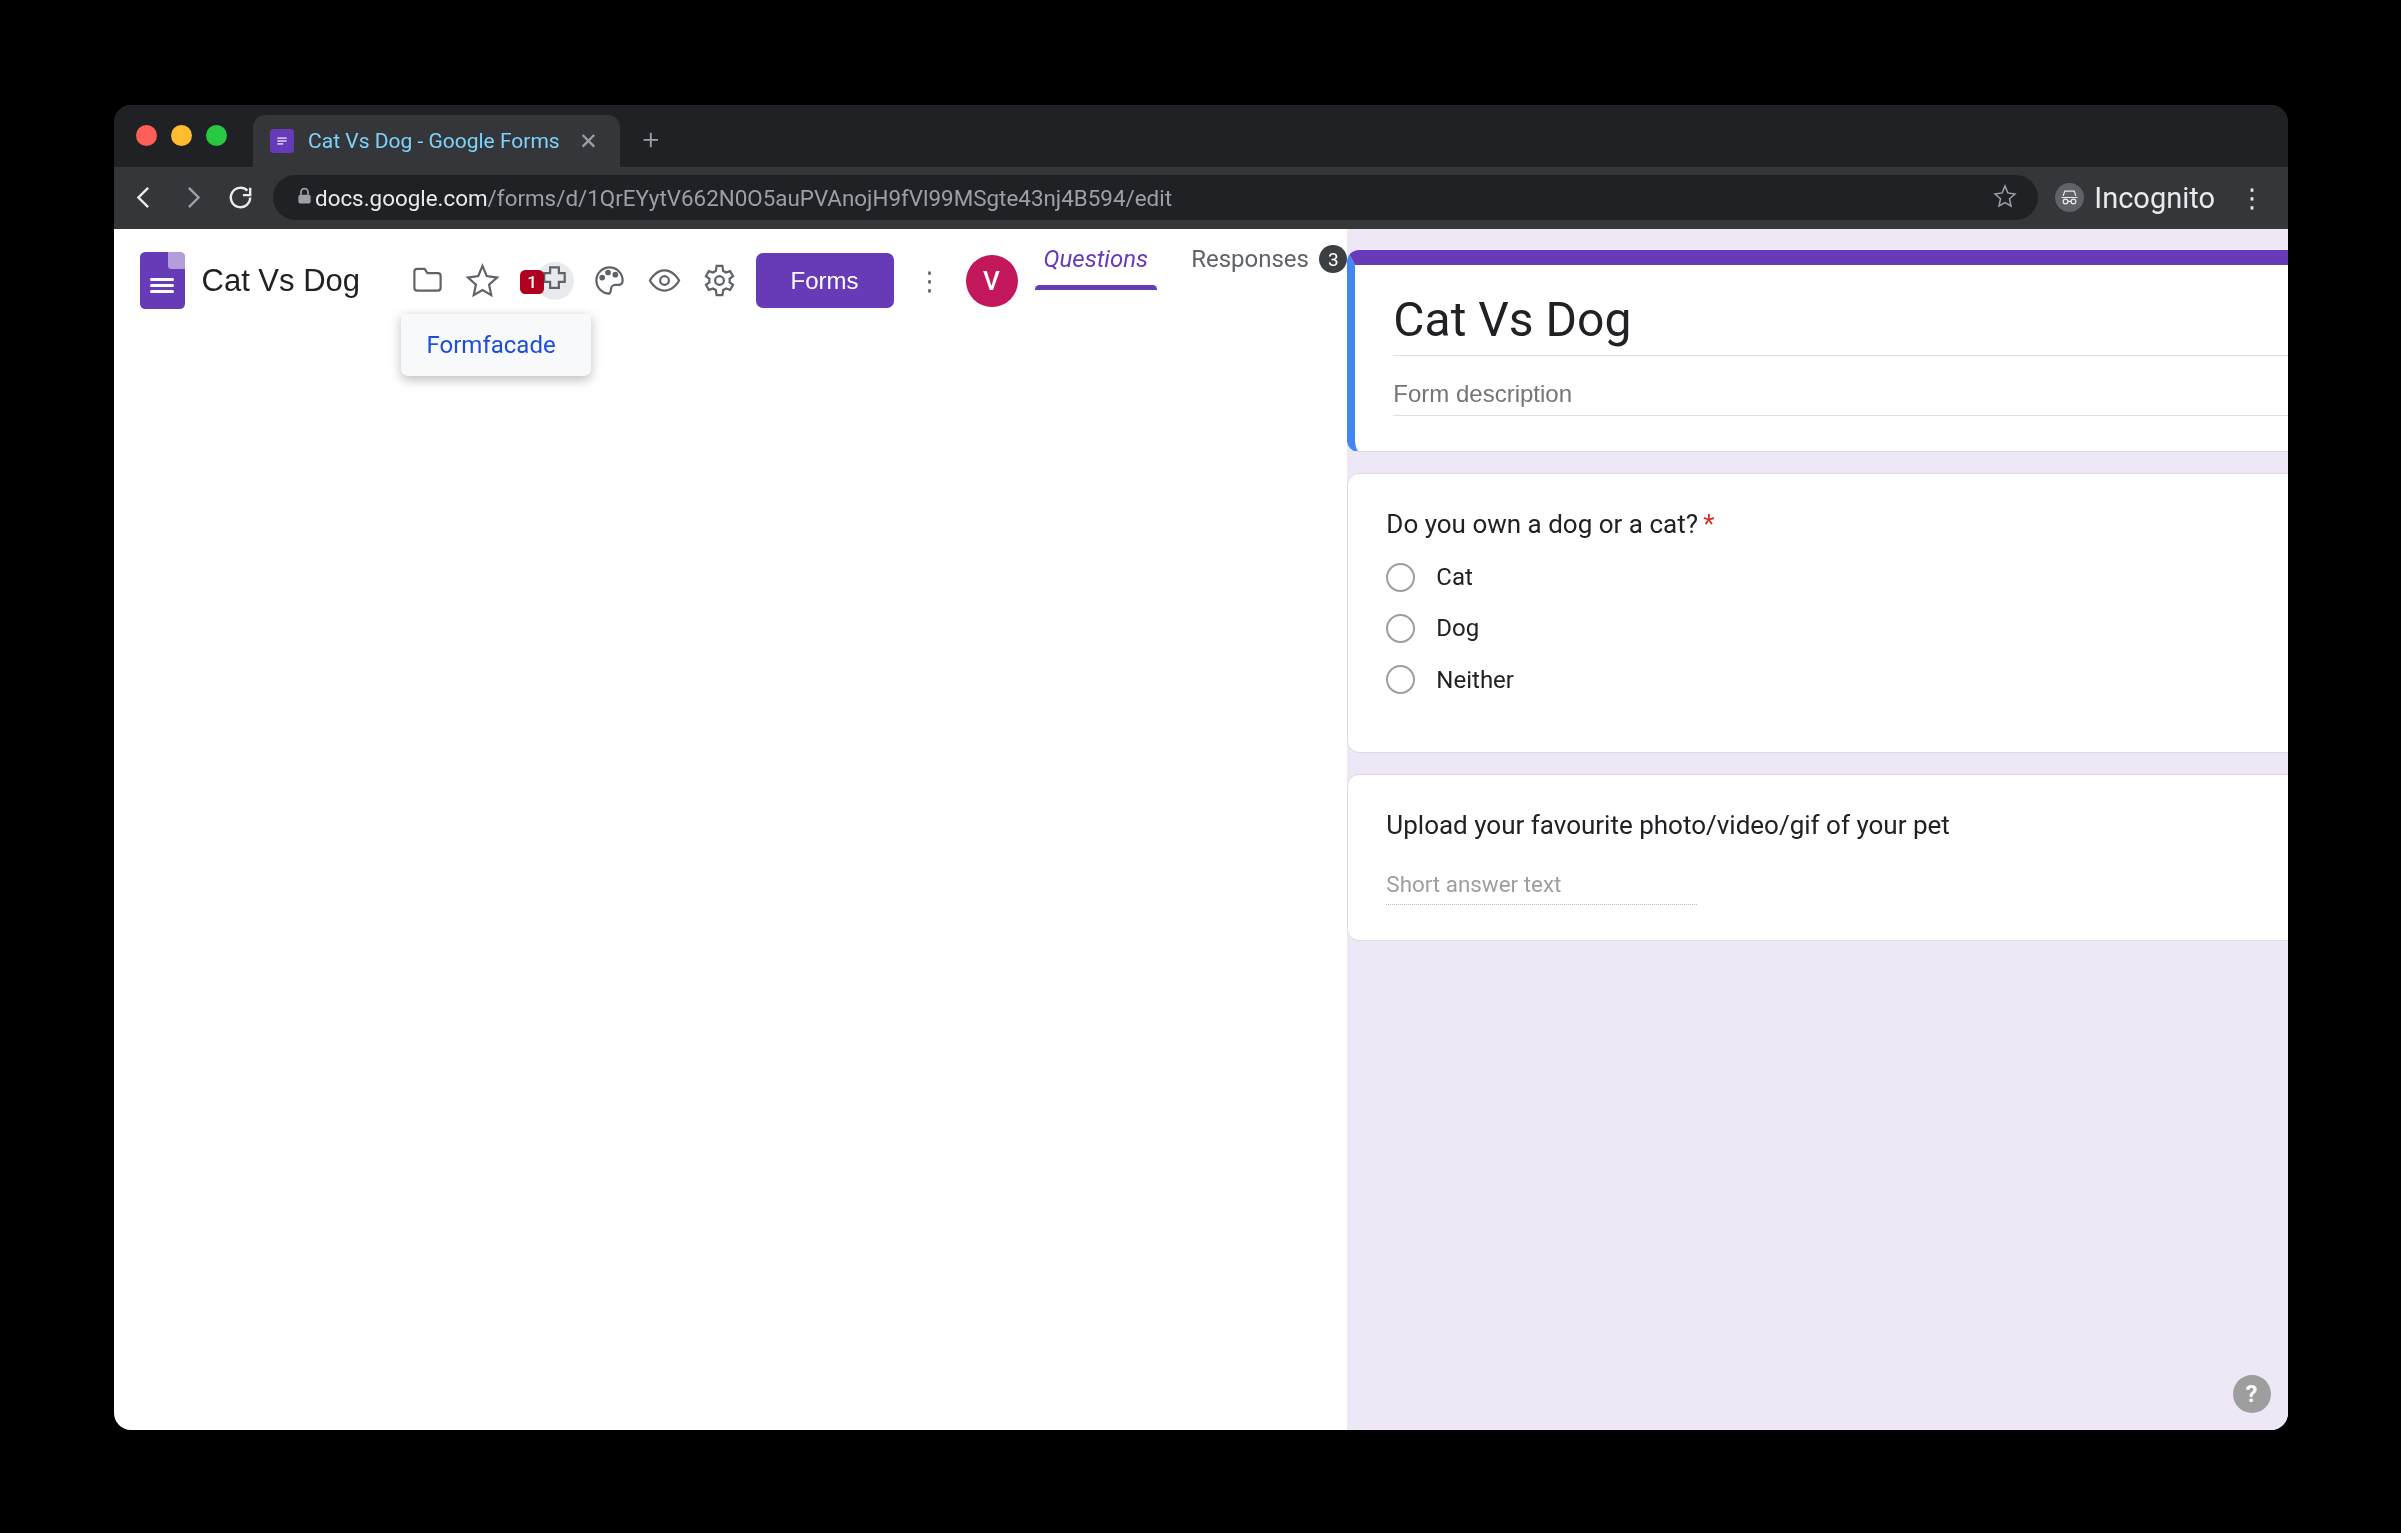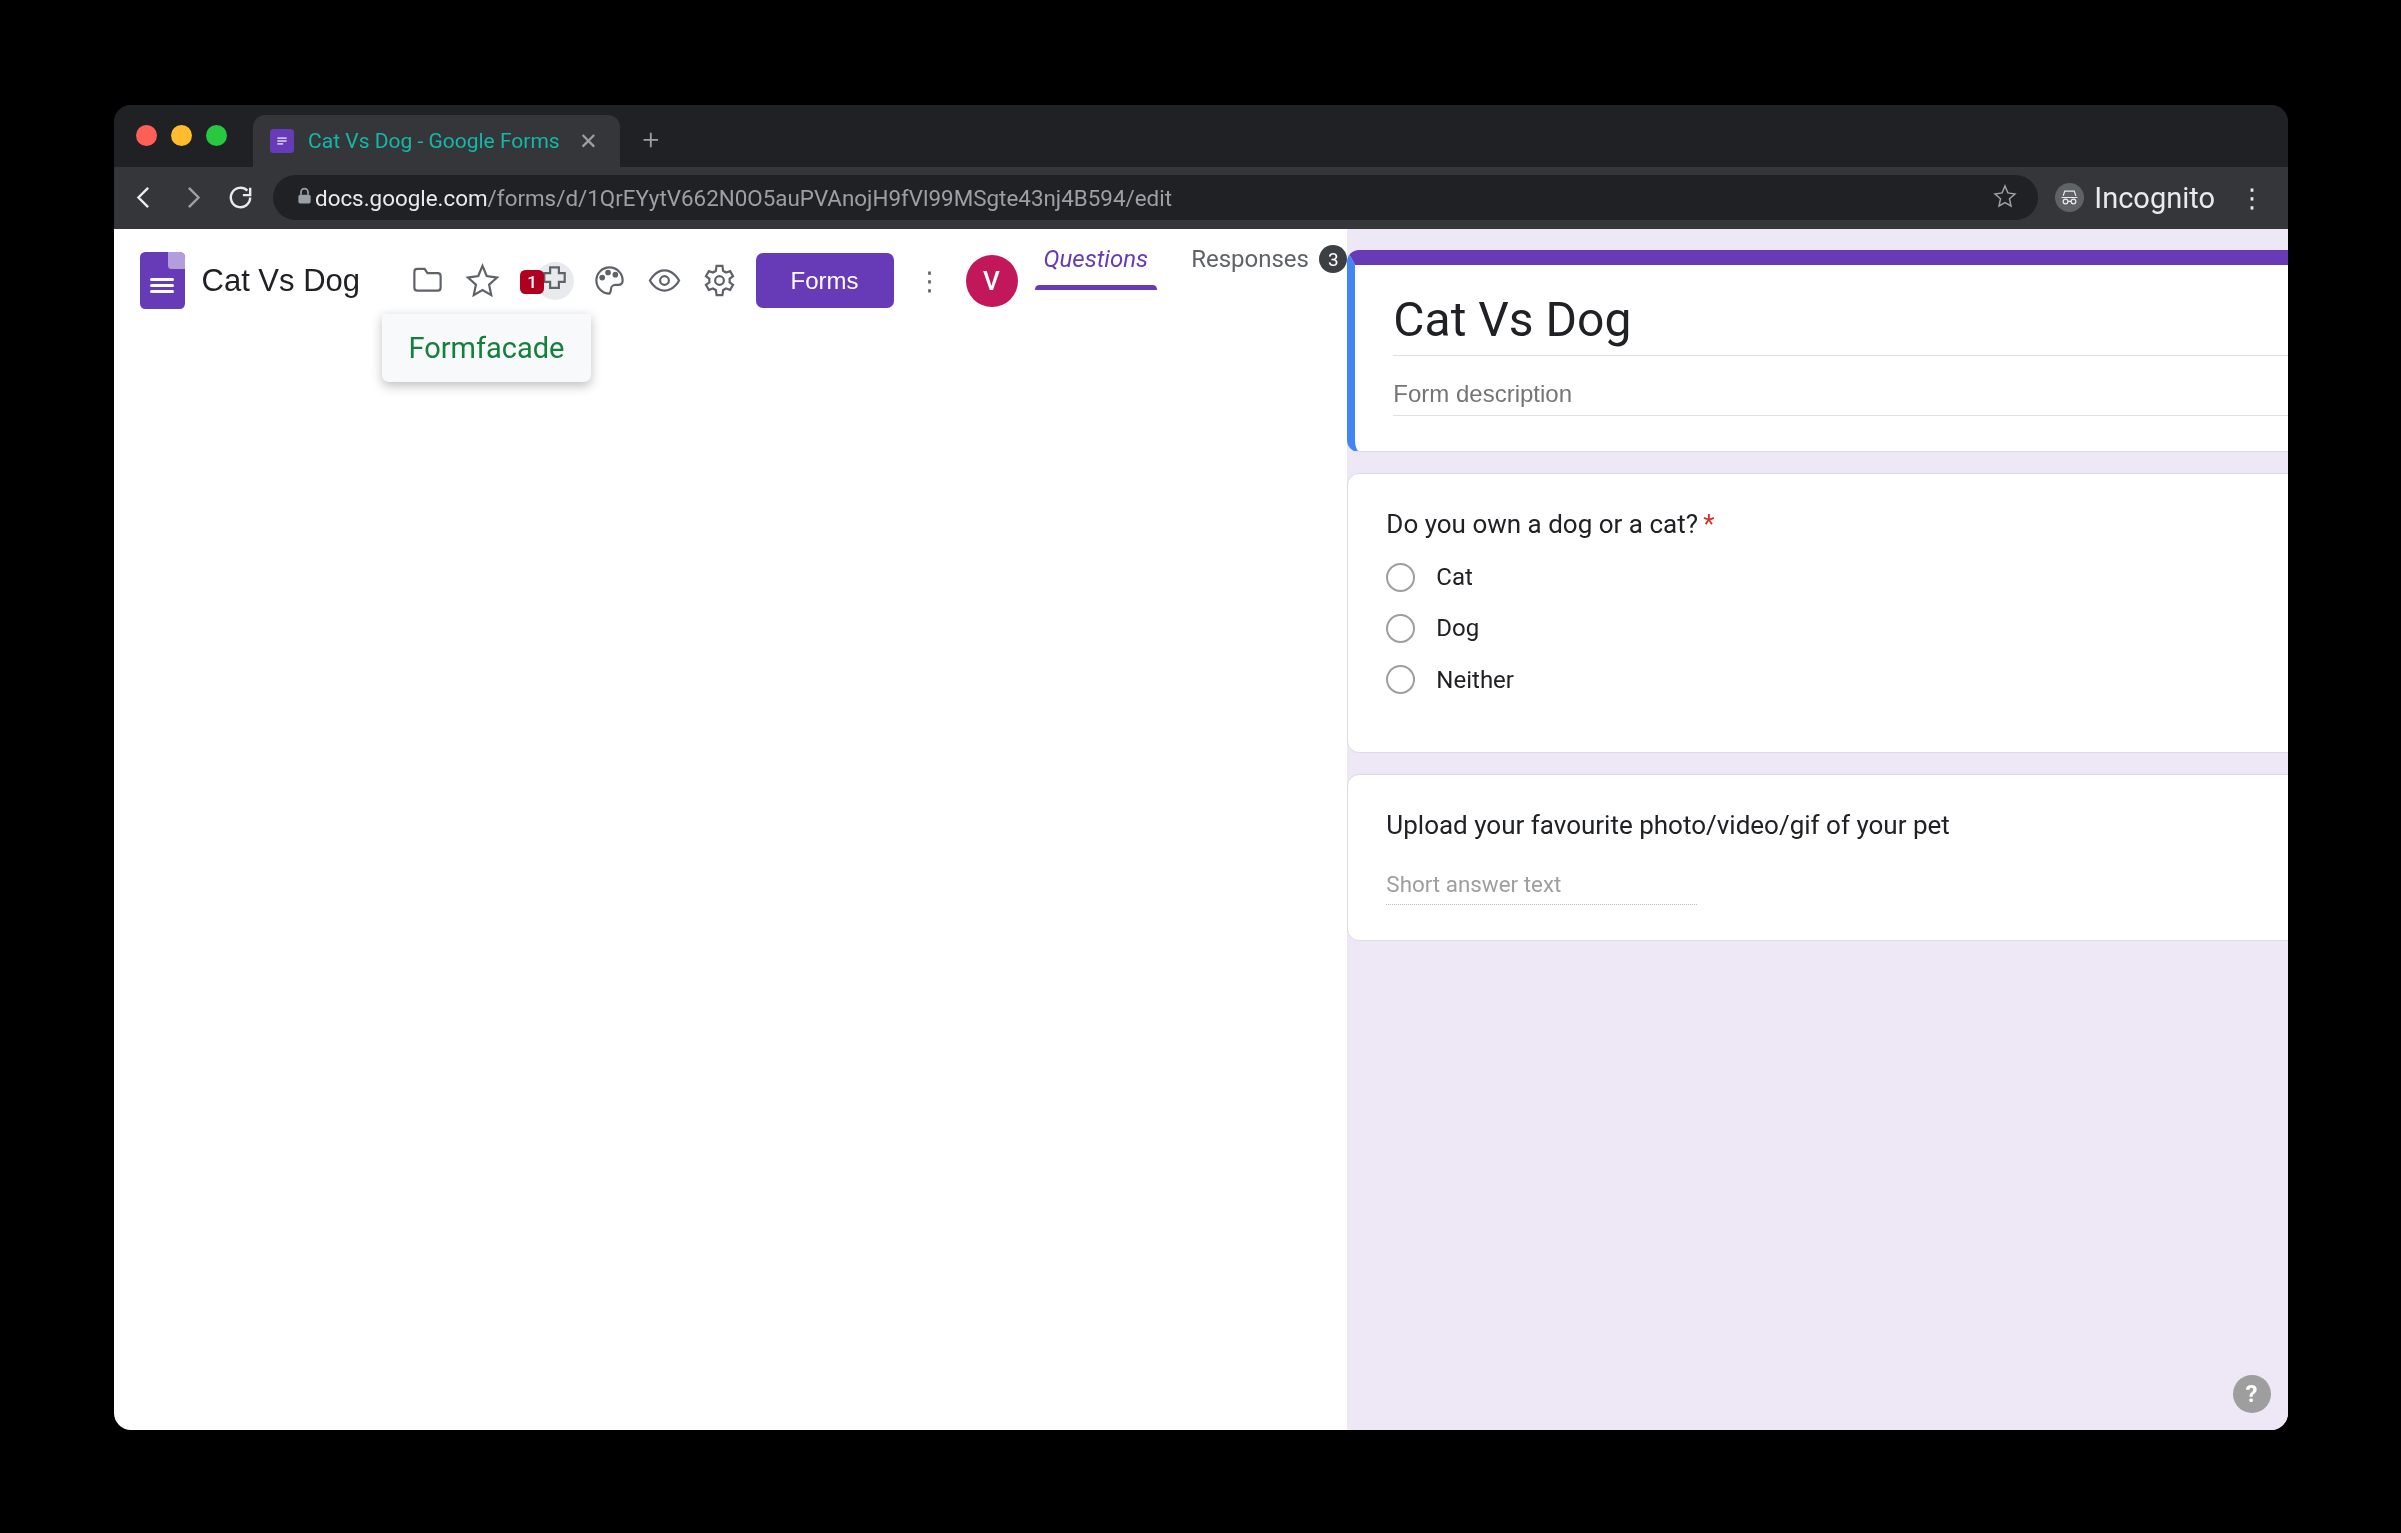--- a/index.html
+++ b/index.html
@@ -45,21 +45,21 @@
     padding: 0 17px;
     gap: 14px;
     margin-top: 10.4px;
     min-width: 328px;
   }
   .tab .favicon {
     width: 24px; height: 24px; background: #673ab7; border-radius: 3.5px;
     display:flex;align-items:center;justify-content:center;
   }
   .tab .favicon svg { width:14px; height:14px; }
-  .tab .title { color: #14b8a6; font-size: 21px; flex:1; white-space:nowrap; overflow:hidden; text-overflow:ellipsis;}
+  .tab .title { color: #7dd3fc; font-size: 21px; flex:1; white-space:nowrap; overflow:hidden; text-overflow:ellipsis;}
   .tab .close { color:#9aa0a6; font-size:22.4px; cursor:pointer; padding:0 5.2px;}
   .newtab { color:#9aa0a6; font-size:28px; margin-left:17px; margin-top:7px; cursor:pointer;}
   
   .addrbar {
     height: 62px;
     background: #35363a;
     display: flex;
     align-items: center;
     padding: 0 15.5px;
     gap: 17px;
@@ -125,21 +125,21 @@
     position:absolute; background:#b00020; color:#fff; font-size:17px;
     min-width:24px; height:24px; border-radius:5.2px; display:flex; align-items:center; justify-content:center;
     top:8.6px; left:-15.5px; font-weight:500;
   }
   .addon-wrap { position:relative; }
   .addon-menu {
     position:absolute; top:52px; right:-17px; background:#f8f9fa; border-radius:0 0 7px 7px;
     box-shadow:0 3.5px 10.4px rgba(0,0,0,0.25); padding:17px 26px; min-width:190px;
     z-index:10;
   }
-  .addon-menu-item { color:#15803d; font-size:29px; cursor:pointer;}
+  .addon-menu-item { color:#1d4ed8; font-size:24px; cursor:pointer;}
   
   .tabs-row {
     height: 62px; display:flex; align-items:center; justify-content:center; gap:43px;
     border-bottom:0.9px solid transparent;
   }
   .form-tab { font-size:24px; color:#5f6368; cursor:pointer; height:100%; display:flex; align-items:center; gap:10.4px; position:relative;}
   .form-tab.active { color:#673ab7;font-style:italic; }
   .form-tab.active::after { content:''; position:absolute; bottom:0; left:-8.6px; right:-8.6px; height:4.3px; background:#673ab7; border-radius:4.3px 4.3px 0 0;}
   .resp-badge { background:#3c4043; color:#fff; border-radius:50%; width:28px; height:28px; display:flex; align-items:center; justify-content:center; font-size:19px;}
   

